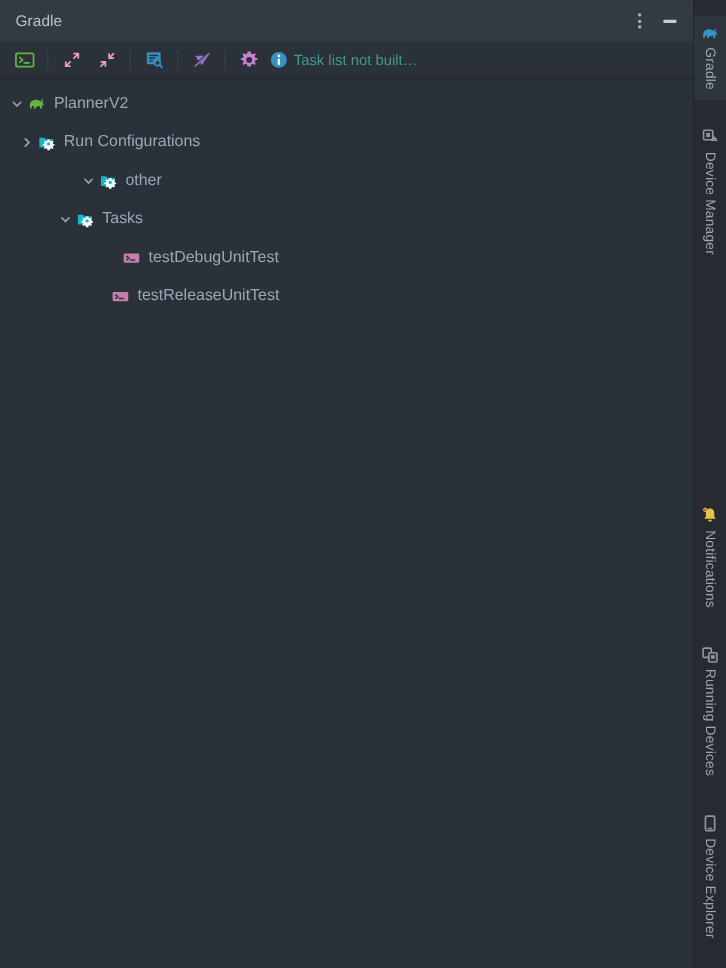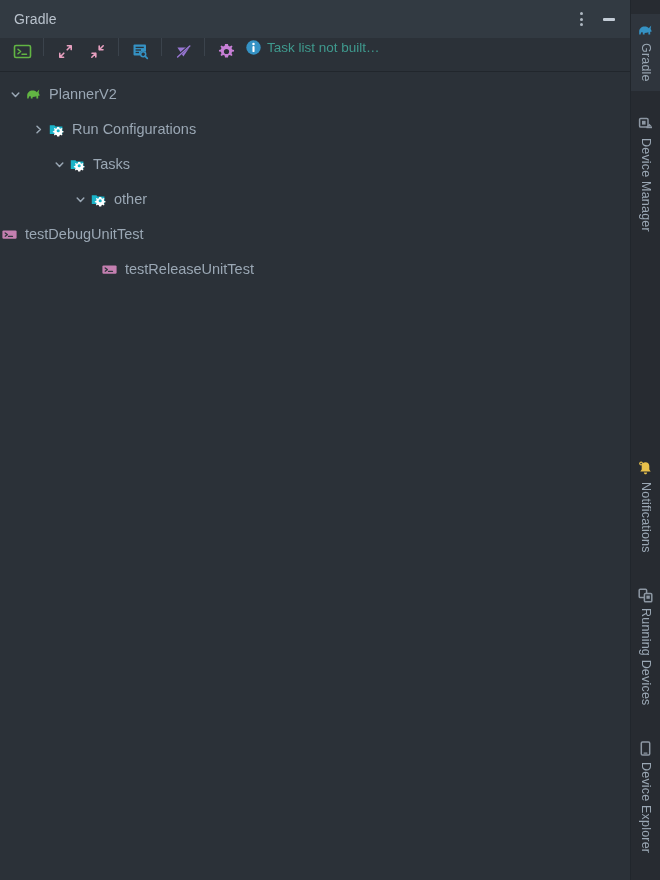--- a/index.html
+++ b/index.html
@@ -45,21 +45,21 @@
     border-radius: 3px;
   }
   .kebab { display: flex; flex-direction: column; gap: 2.5px; align-items: center; }
   .kebab i { width: 3px; height: 3px; background: #aeb7c1; border-radius: 50%; display: block; }
   .minimize-bar { width: 12px; height: 3px; background: #c3ccd6; border-radius: 1px; }
 
   
   .toolbar {
     height: 34px; min-height: 34px;
     background: #2b3138;
-    display: flex; align-items: flex-start;
+    display: flex; align-items: center;
     padding: 0 6px;
     border-bottom: 1px solid #21262c;
   }
   .tool-btn {
     width: 28px; height: 26px;
     display: flex; align-items: center; justify-content: center;
     border-radius: 3px;
     margin: 0 2px;
   }
   .tb-sep {
@@ -238,73 +238,73 @@
             </svg>
         </span>
         <span class="node-icon">
           <svg width="17" height="17" viewBox="0 0 17 17">
             <path d="M2.2 9.8 C2.2 6.6 4.6 4.6 7.6 4.6 C9.6 4.6 11 5.3 11.8 6.3 L14.2 3.4 L13.6 6.9 C14.4 7.8 14.6 8.8 14.6 9.8 L13.2 9.8 L13.2 12.6 L11.4 12.6 L11.4 10.3 C10.4 10.8 9 11 7.6 11 L7.6 12.6 L5.8 12.6 L5.8 10.6 C4.8 10.2 4 9.6 3.6 12.6 L2.2 12.6 Z" fill="#62b543"></path>
           </svg>
         </span>
         <span class="node-label">PlannerV2</span>
       </div>
 
-      <div class="tree-row" style="padding-left:29px;">
+      <div class="tree-row" style="padding-left:15px;">
         <span class="chev">
           <svg width="13" height="13" viewBox="0 0 13 13">
               <path d="M5 3.2 L8.4 6.5 L5 9.8" fill="none" stroke="#9aa7b4" stroke-width="1.5" stroke-linecap="round" stroke-linejoin="round"></path>
             </svg>
         </span>
         <span class="node-icon">
           <svg width="17" height="17" viewBox="0 0 17 17">
             <path d="M1.8 4.2 L6.4 4.2 L7.6 5.6 L14.4 5.6 L14.4 13 L1.8 13 Z" fill="#1ab3c8"></path>
             <circle cx="10.2" cy="9.8" r="4.1" fill="#1ab3c8"></circle>
             <path d="M10.2 5.9 l1.05 0 .3 1.35 1.05.44 1.17-.73 .74.74 -.73 1.17 .44 1.05 1.35.3 0 1.05 -1.35.3 -.44 1.05 .73 1.17 -.74.74 -1.17-.73 -1.05.44 -.3 1.35 -1.05 0 -1.05 0 -.3-1.35 -1.05-.44 -1.17.73 -.74-.74 .73-1.17 -.44-1.05 -1.35-.3 0-1.05 1.35-.3 .44-1.05 -.73-1.17 .74-.74 1.17.73 1.05-.44 .3-1.35 z" fill="#ffffff"></path>
             <circle cx="10.2" cy="9.8" r="1.55" fill="#1ab3c8"></circle>
           </svg>
         </span>
         <span class="node-label">Run Configurations</span>
       </div>
 
+
+      <div class="tree-row" style="padding-left:71px;">
+        <span class="chev">
+          <svg width="13" height="13" viewBox="0 0 13 13">
+              <path d="M3.2 5 L6.5 8.4 L9.8 5" fill="none" stroke="#9aa7b4" stroke-width="1.5" stroke-linecap="round" stroke-linejoin="round"></path>
+            </svg>
+        </span>
+        <span class="node-icon">
+          <svg width="17" height="17" viewBox="0 0 17 17">
+            <path d="M1.8 4.2 L6.4 4.2 L7.6 5.6 L14.4 5.6 L14.4 13 L1.8 13 Z" fill="#1ab3c8"></path>
+            <circle cx="10.2" cy="9.8" r="4.1" fill="#1ab3c8"></circle>
+            <path d="M10.2 5.9 l1.05 0 .3 1.35 1.05.44 1.17-.73 .74.74 -.73 1.17 .44 1.05 1.35.3 0 1.05 -1.35.3 -.44 1.05 .73 1.17 -.74.74 -1.17-.73 -1.05.44 -.3 1.35 -1.05 0 -1.05 0 -.3-1.35 -1.05-.44 -1.17.73 -.74-.74 .73-1.17 -.44-1.05 -1.35-.3 0-1.05 1.35-.3 .44-1.05 -.73-1.17 .74-.74 1.17.73 1.05-.44 .3-1.35 z" fill="#ffffff"></path>
+            <circle cx="10.2" cy="9.8" r="1.55" fill="#1ab3c8"></circle>
+          </svg>
+        </span>
+        <span class="node-label">other</span>
+      </div>
 
       <div class="tree-row" style="padding-left:50px;">
         <span class="chev">
           <svg width="13" height="13" viewBox="0 0 13 13">
               <path d="M3.2 5 L6.5 8.4 L9.8 5" fill="none" stroke="#9aa7b4" stroke-width="1.5" stroke-linecap="round" stroke-linejoin="round"></path>
             </svg>
         </span>
         <span class="node-icon">
           <svg width="17" height="17" viewBox="0 0 17 17">
             <path d="M1.8 4.2 L6.4 4.2 L7.6 5.6 L14.4 5.6 L14.4 13 L1.8 13 Z" fill="#1ab3c8"></path>
             <circle cx="10.2" cy="9.8" r="4.1" fill="#1ab3c8"></circle>
             <path d="M10.2 5.9 l1.05 0 .3 1.35 1.05.44 1.17-.73 .74.74 -.73 1.17 .44 1.05 1.35.3 0 1.05 -1.35.3 -.44 1.05 .73 1.17 -.74.74 -1.17-.73 -1.05.44 -.3 1.35 -1.05 0 -1.05 0 -.3-1.35 -1.05-.44 -1.17.73 -.74-.74 .73-1.17 -.44-1.05 -1.35-.3 0-1.05 1.35-.3 .44-1.05 -.73-1.17 .74-.74 1.17.73 1.05-.44 .3-1.35 z" fill="#ffffff"></path>
             <circle cx="10.2" cy="9.8" r="1.55" fill="#1ab3c8"></circle>
           </svg>
         </span>
         <span class="node-label">Tasks</span>
       </div>
 
-      <div class="tree-row" style="padding-left:71px;">
-        <span class="chev">
-          <svg width="13" height="13" viewBox="0 0 13 13">
-              <path d="M3.2 5 L6.5 8.4 L9.8 5" fill="none" stroke="#9aa7b4" stroke-width="1.5" stroke-linecap="round" stroke-linejoin="round"></path>
-            </svg>
-        </span>
-        <span class="node-icon">
-          <svg width="17" height="17" viewBox="0 0 17 17">
-            <path d="M1.8 4.2 L6.4 4.2 L7.6 5.6 L14.4 5.6 L14.4 13 L1.8 13 Z" fill="#1ab3c8"></path>
-            <circle cx="10.2" cy="9.8" r="4.1" fill="#1ab3c8"></circle>
-            <path d="M10.2 5.9 l1.05 0 .3 1.35 1.05.44 1.17-.73 .74.74 -.73 1.17 .44 1.05 1.35.3 0 1.05 -1.35.3 -.44 1.05 .73 1.17 -.74.74 -1.17-.73 -1.05.44 -.3 1.35 -1.05 0 -1.05 0 -.3-1.35 -1.05-.44 -1.17.73 -.74-.74 .73-1.17 -.44-1.05 -1.35-.3 0-1.05 1.35-.3 .44-1.05 -.73-1.17 .74-.74 1.17.73 1.05-.44 .3-1.35 z" fill="#ffffff"></path>
-            <circle cx="10.2" cy="9.8" r="1.55" fill="#1ab3c8"></circle>
-          </svg>
-        </span>
-        <span class="node-label">other</span>
-      </div>
-
-      <div class="tree-row" style="">
+      <div class="tree-row" style="padding-left:110px;">
         <span class="chev empty"></span>
         <span class="node-icon" style="margin-left:-18px;">
           <svg width="17" height="17" viewBox="0 0 17 17">
             <rect x="1.4" y="4.4" width="14.2" height="8.4" rx="1.2" fill="#c47fb0"></rect>
             <path d="M4.2 7 L6.3 8.6 L4.2 10.2" fill="none" stroke="#33383f" stroke-width="1.4" stroke-linecap="round" stroke-linejoin="round"></path>
             <line x1="7.6" y1="10.4" x2="11.4" y2="10.4" stroke="#33383f" stroke-width="1.4" stroke-linecap="round"></line>
           </svg>
         </span>
         <span class="node-label">testDebugUnitTest</span>
       </div>

